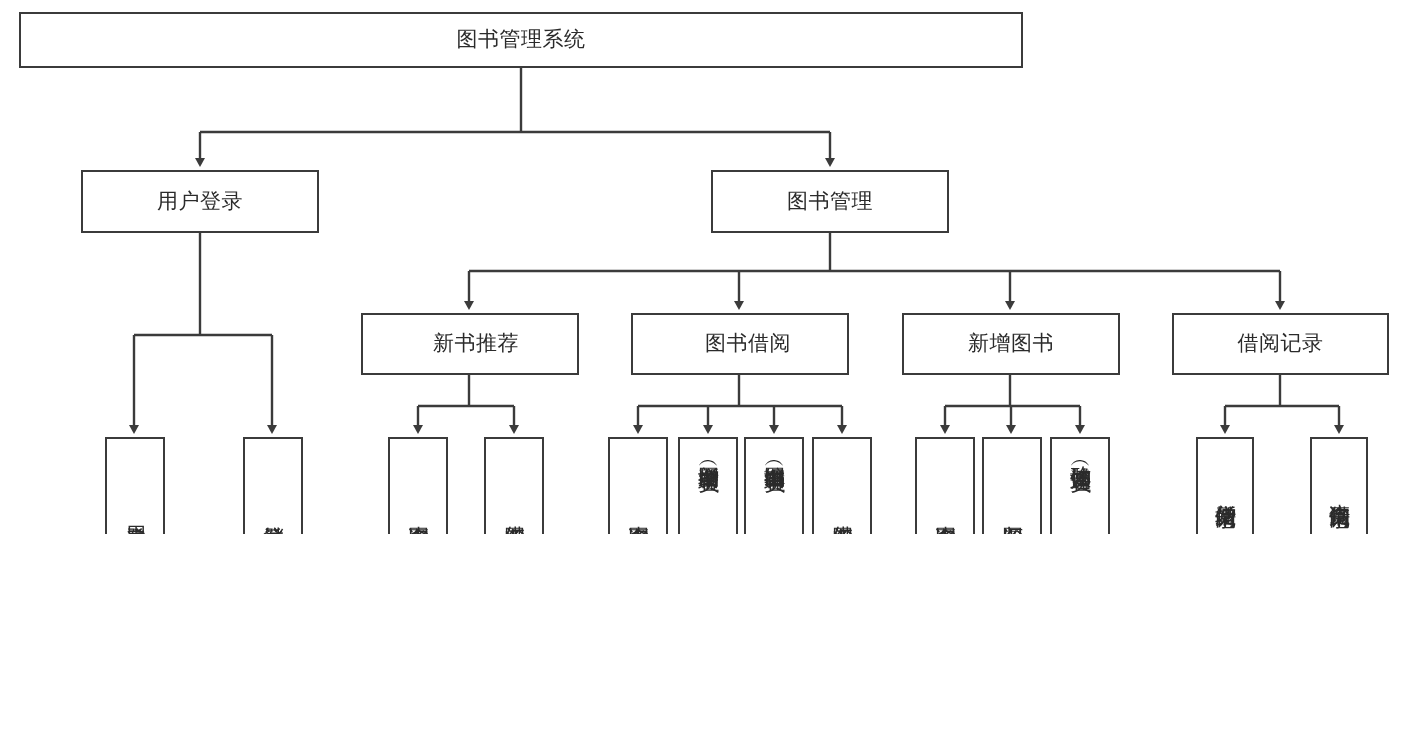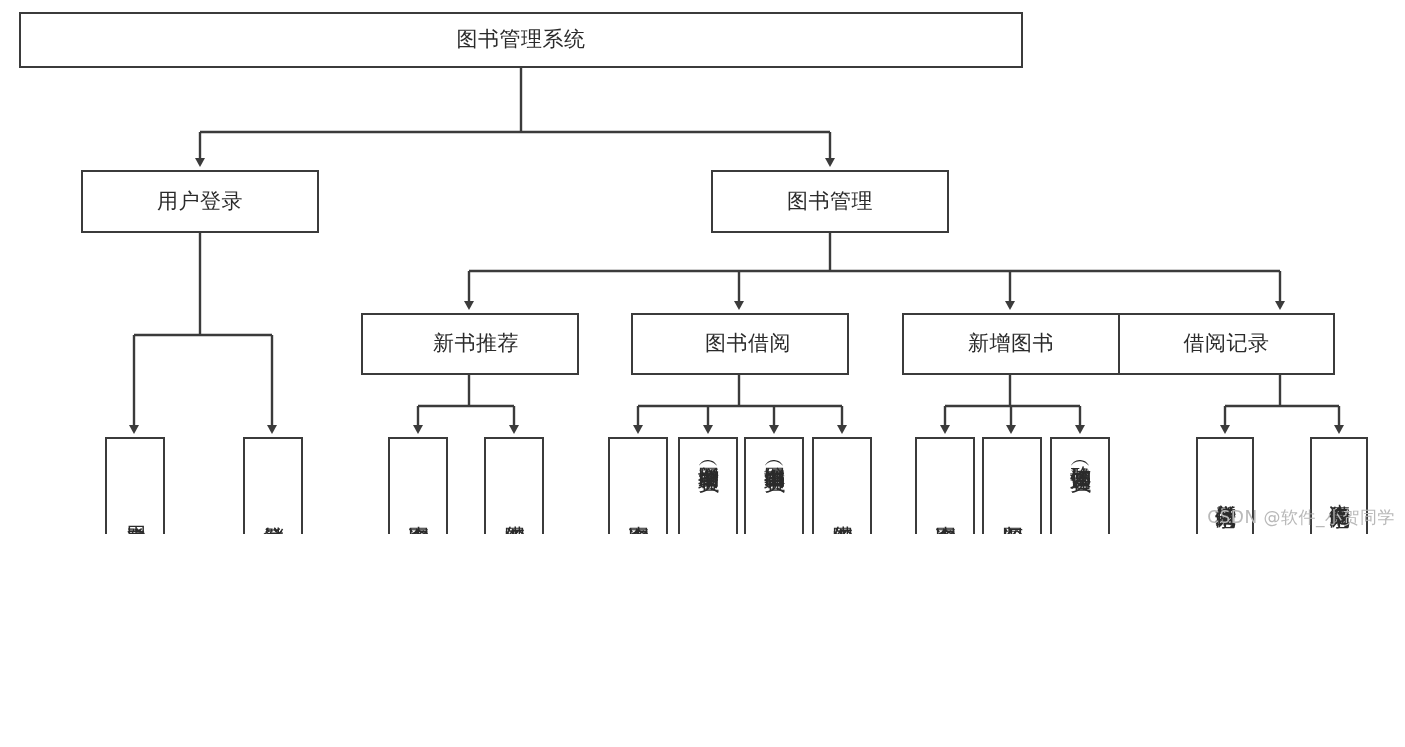--- a/index.html
+++ b/index.html
@@ -135,21 +135,21 @@
       </div>
       <div class="node horizontal" style="left: 361px; top: 313px; width: 218px; height: 62px; padding-left: 12px;">
         <span class="node-label">新书推荐</span>
       </div>
       <div class="node horizontal" style="left: 631px; top: 313px; width: 218px; height: 62px; padding-left: 16px;">
         <span class="node-label">图书借阅</span>
       </div>
       <div class="node horizontal" style="left: 902px; top: 313px; width: 218px; height: 62px;">
         <span class="node-label">新增图书</span>
       </div>
-      <div class="node horizontal" style="left: 1118px; top: 313px; width: 217px; height: 62px;">
+      <div class="node horizontal" style="left: 1172px; top: 313px; width: 217px; height: 62px;">
         <span class="node-label">借阅记录</span>
       </div>
       <div class="node vertical mid" style="left: 105px; top: 437px; width: 60px; height: 297px;">
         <span class="node-label">用户登录</span>
       </div>
       <div class="node vertical mid" style="left: 243px; top: 437px; width: 60px; height: 297px;">
         <span class="node-label">注销登录</span>
       </div>
       <div class="node vertical mid" style="left: 388px; top: 437px; width: 60px; height: 297px;">
         <span class="node-label">查询图书</span>
@@ -179,14 +179,13 @@
         <span class="node-label">确认归还（管理员）</span>
       </div>
       <div class="node vertical mid2" style="left: 1196px; top: 437px; width: 58px; height: 297px;">
         <span class="node-label">新增借阅记录</span>
       </div>
       <div class="node vertical mid2" style="left: 1310px; top: 437px; width: 58px; height: 297px;">
         <span class="node-label">查询借阅记录</span>
       </div>
     </div>
 
-  <div class="watermark">CSDN @软件_小贺同学</div>
 </div>
 
 </body></html>

